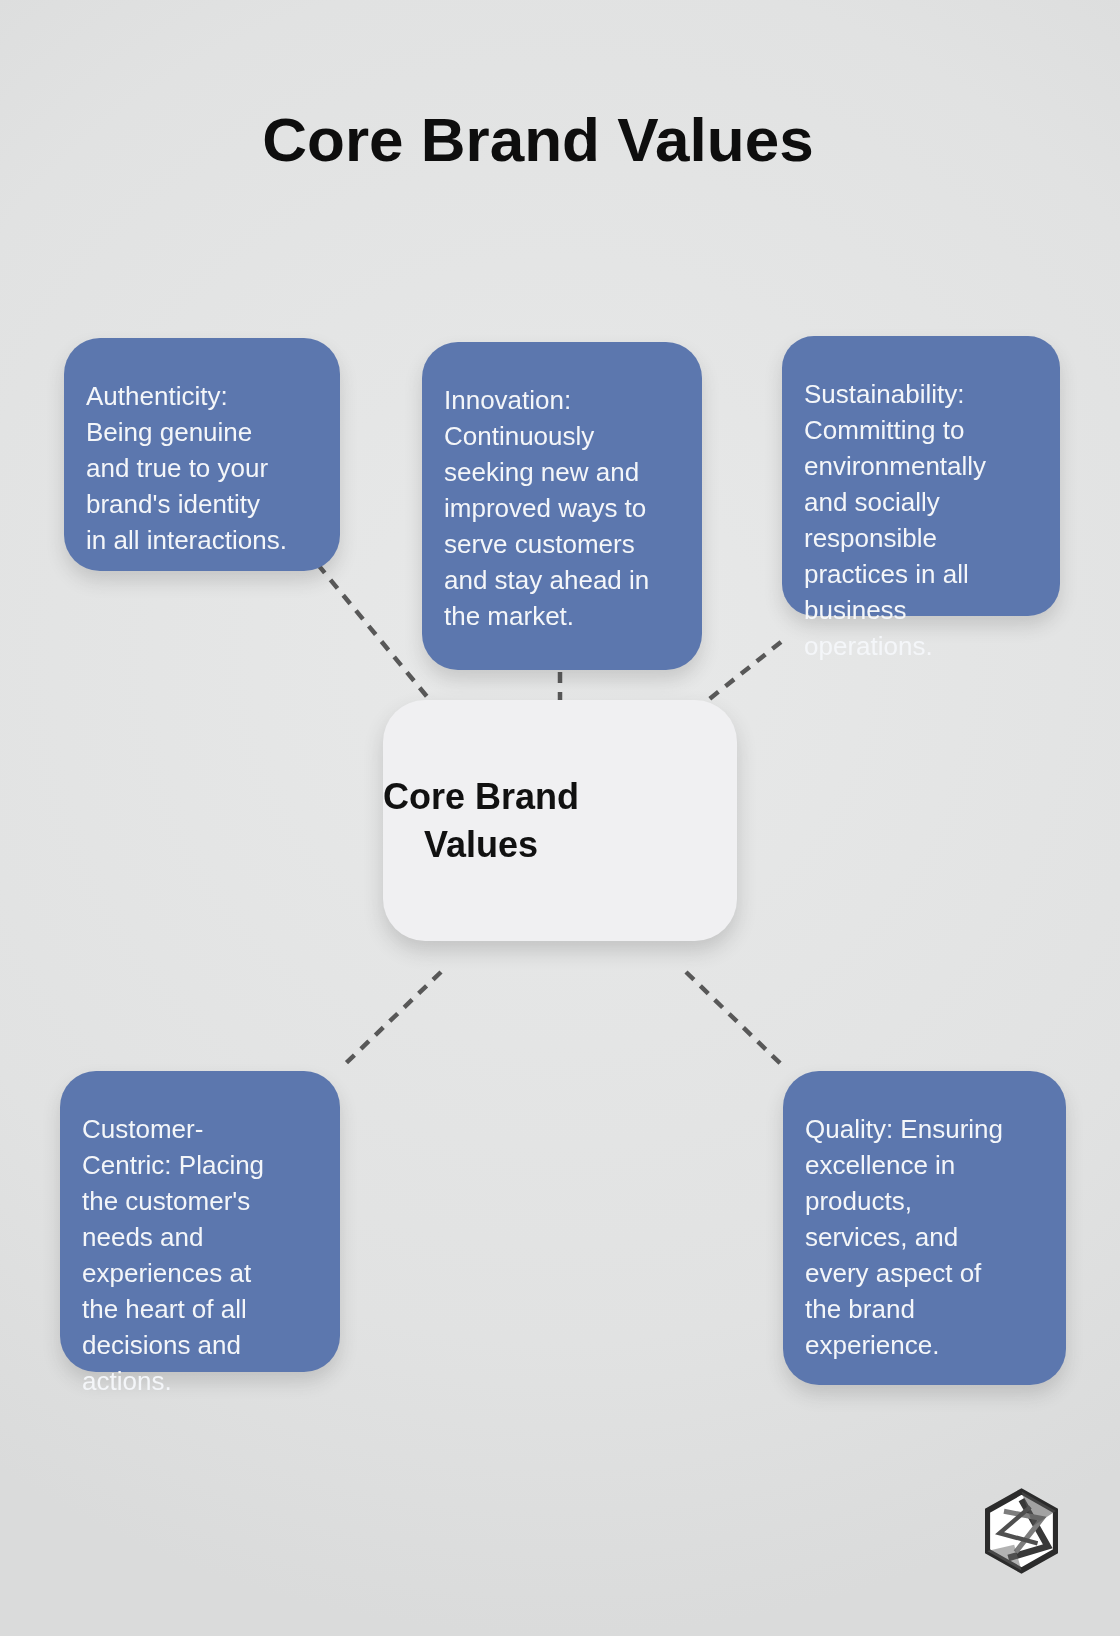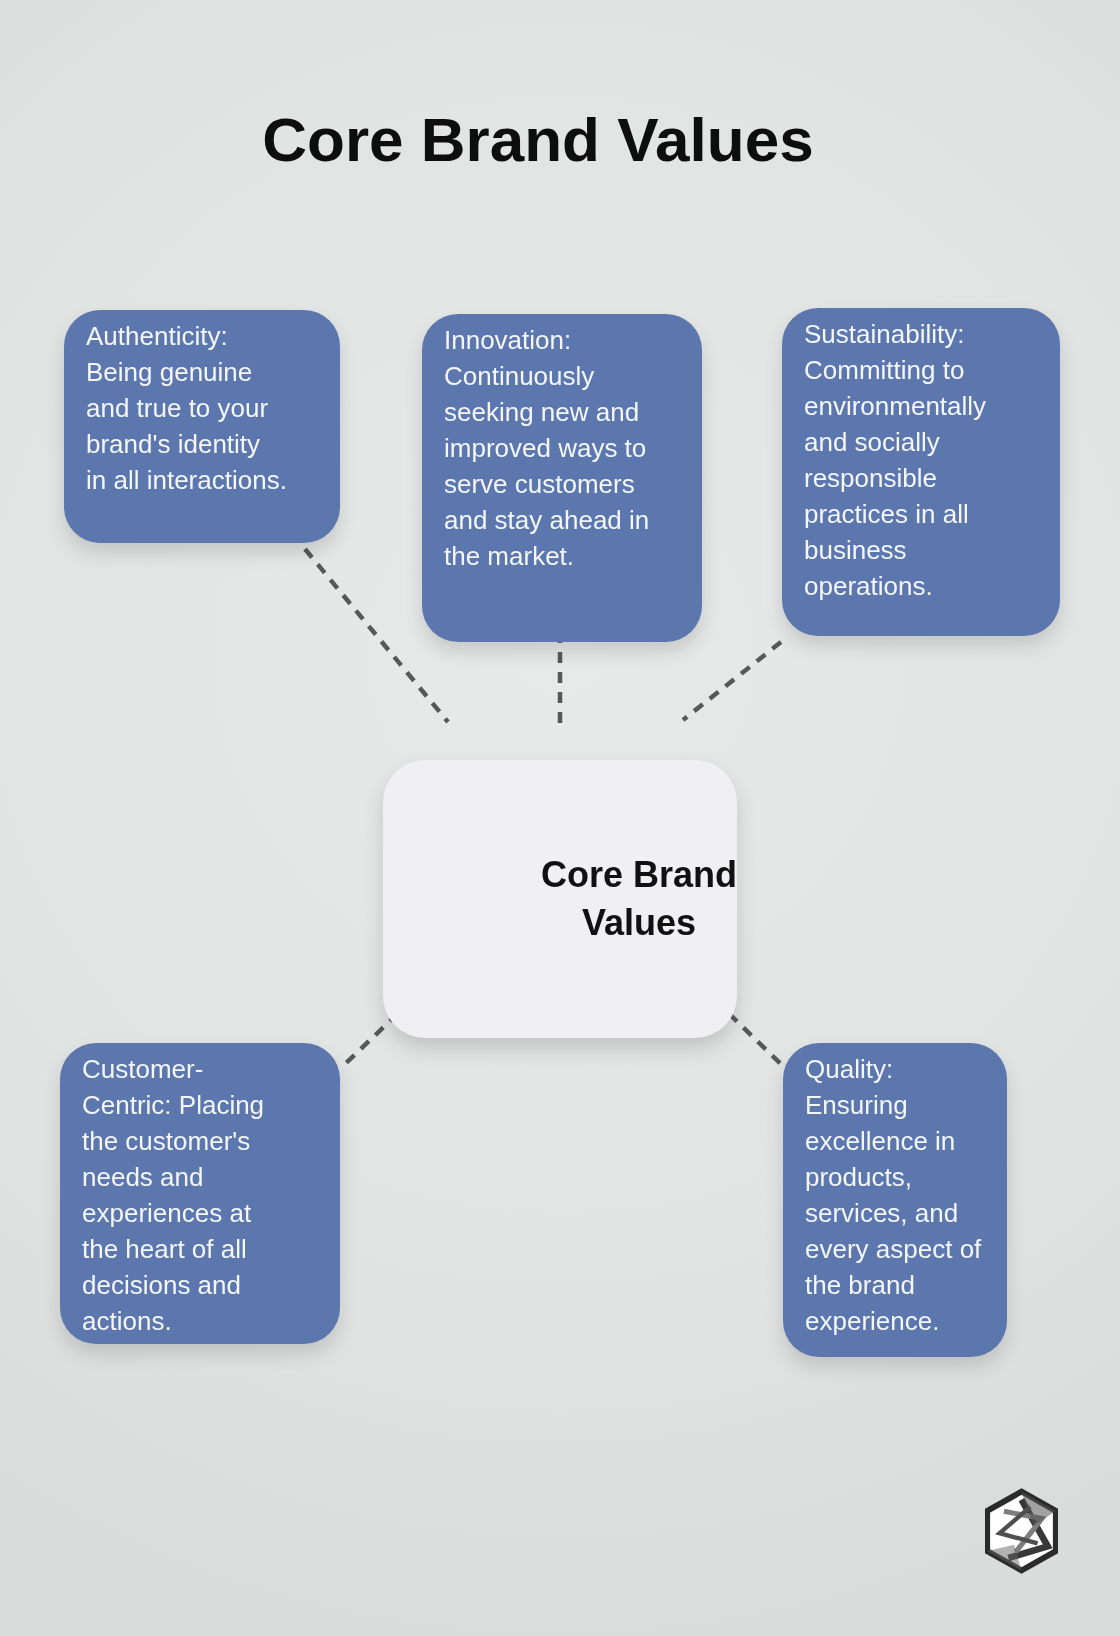--- a/index.html
+++ b/index.html
@@ -32,36 +32,37 @@
     stroke:#585858;
     stroke-width:4.5;
     stroke-dasharray:11 9;
   }
   .node{
     position:absolute;
     background:#5c77ae;
     border-radius:36px;
     box-shadow:0 10px 18px rgba(60,60,60,0.18);
     box-sizing:border-box;
-    padding:8px 22px;
+    padding:40px 22px;
+    margin-top:28px;
   }
   .node p{
     margin:0;
     color:#f4f6f9;
     font-size:26px;
     line-height:36px;
     white-space:pre-line;
   }
   .center-node{
     position:absolute;
-    left:383px;top:760px;width:354px;height:278px;
+    left:383px;top:700px;width:354px;height:241px;
     background:#f0f0f2;
     border-radius:42px;
     box-shadow:0 10px 20px rgba(60,60,60,0.20);
-    display:flex;align-items:center;justify-content:flex-end;
+    display:flex;align-items:center;justify-content:flex-start;
     box-sizing:border-box;
   }
   .center-node p{
     margin:0;
     font-size:36px;
     line-height:48px;
     font-weight:bold;
     color:#111;
     text-align:center;
     white-space:pre-line;
@@ -97,21 +98,21 @@
   <div class="node" style="left:422px;top:314px;width:280px;height:328px;">
     <p>Innovation:
 Continuously
 seeking new and
 improved ways to
 serve customers
 and stay ahead in
 the market.</p>
   </div>
 
-  <div class="node" style="left:782px;top:308px;width:278px;height:328px;">
+  <div class="node" style="left:782px;top:308px;width:278px;height:280px;border-radius:32px;">
     <p>Sustainability:
 Committing to
 environmentally
 and socially
 responsible
 practices in all
 business
 operations.</p>
   </div>
 
@@ -119,21 +120,21 @@
     <p>Customer-
 Centric: Placing
 the customer's
 needs and
 experiences at
 the heart of all
 decisions and
 actions.</p>
   </div>
 
-  <div class="node" style="left:783px;top:1043px;width:224px;height:314px;">
+  <div class="node" style="left:783px;top:1043px;width:283px;height:314px;">
     <p>Quality: Ensuring
 excellence in
 products,
 services, and
 every aspect of
 the brand
 experience.</p>
   </div>
 
   <div class="center-node">

